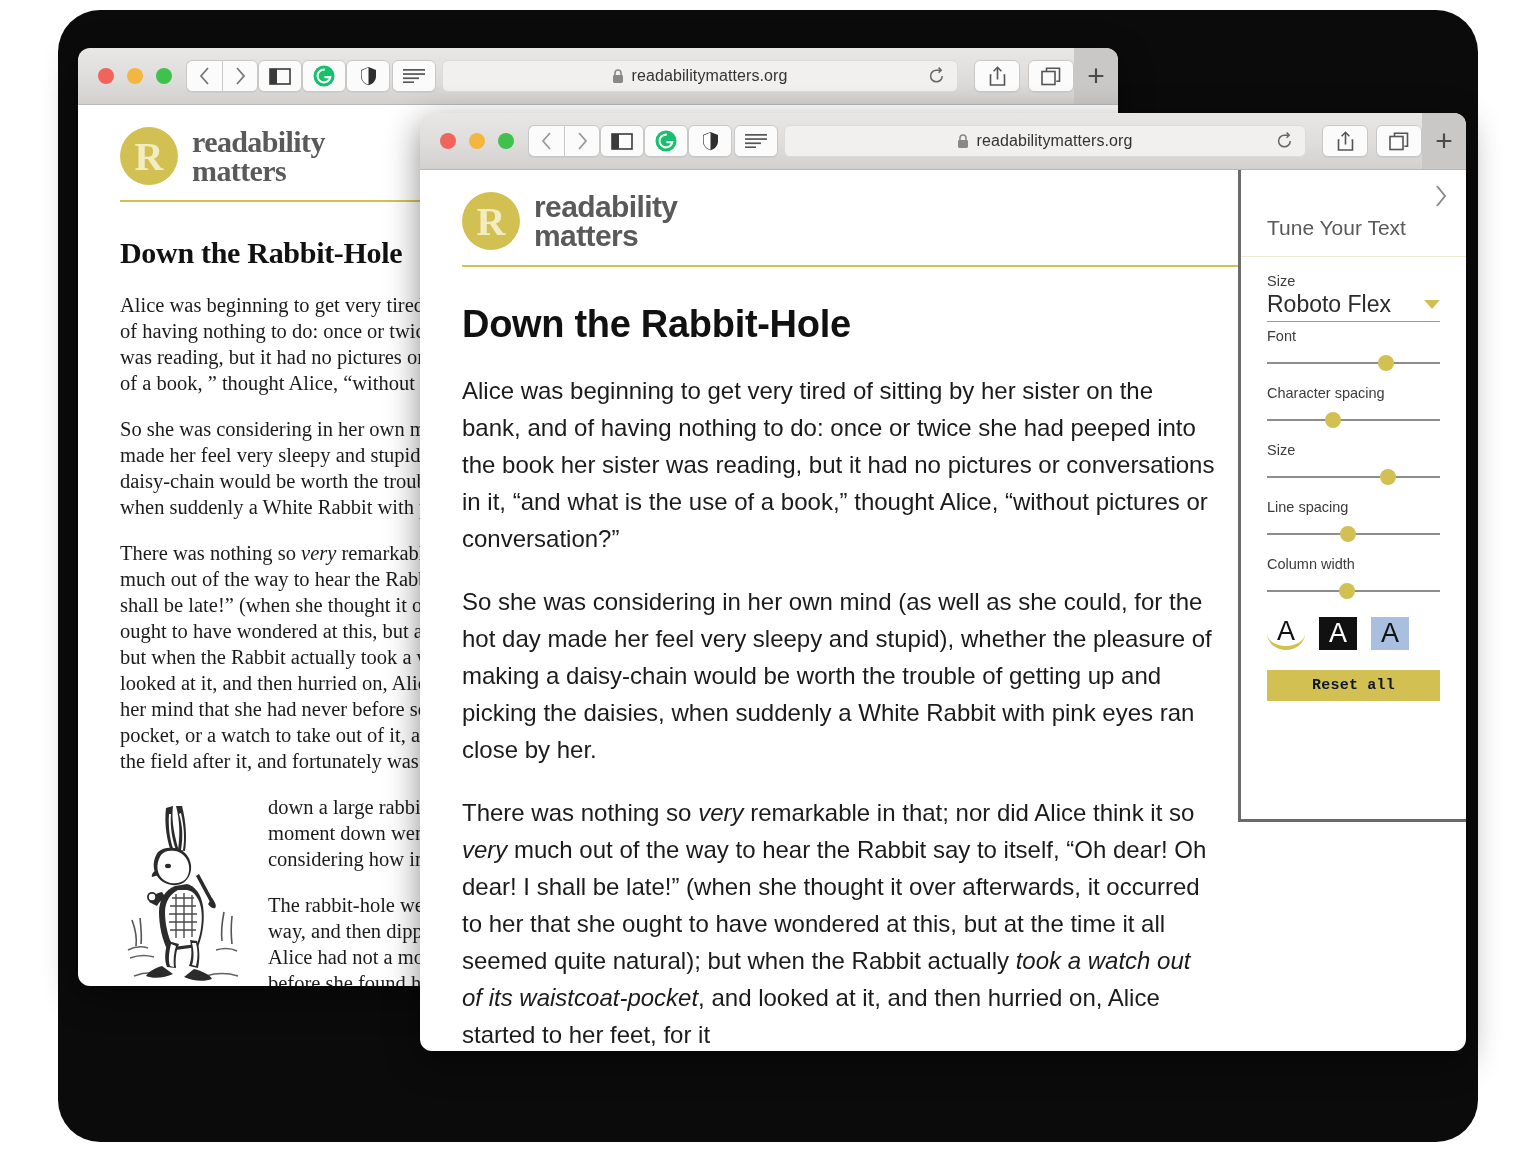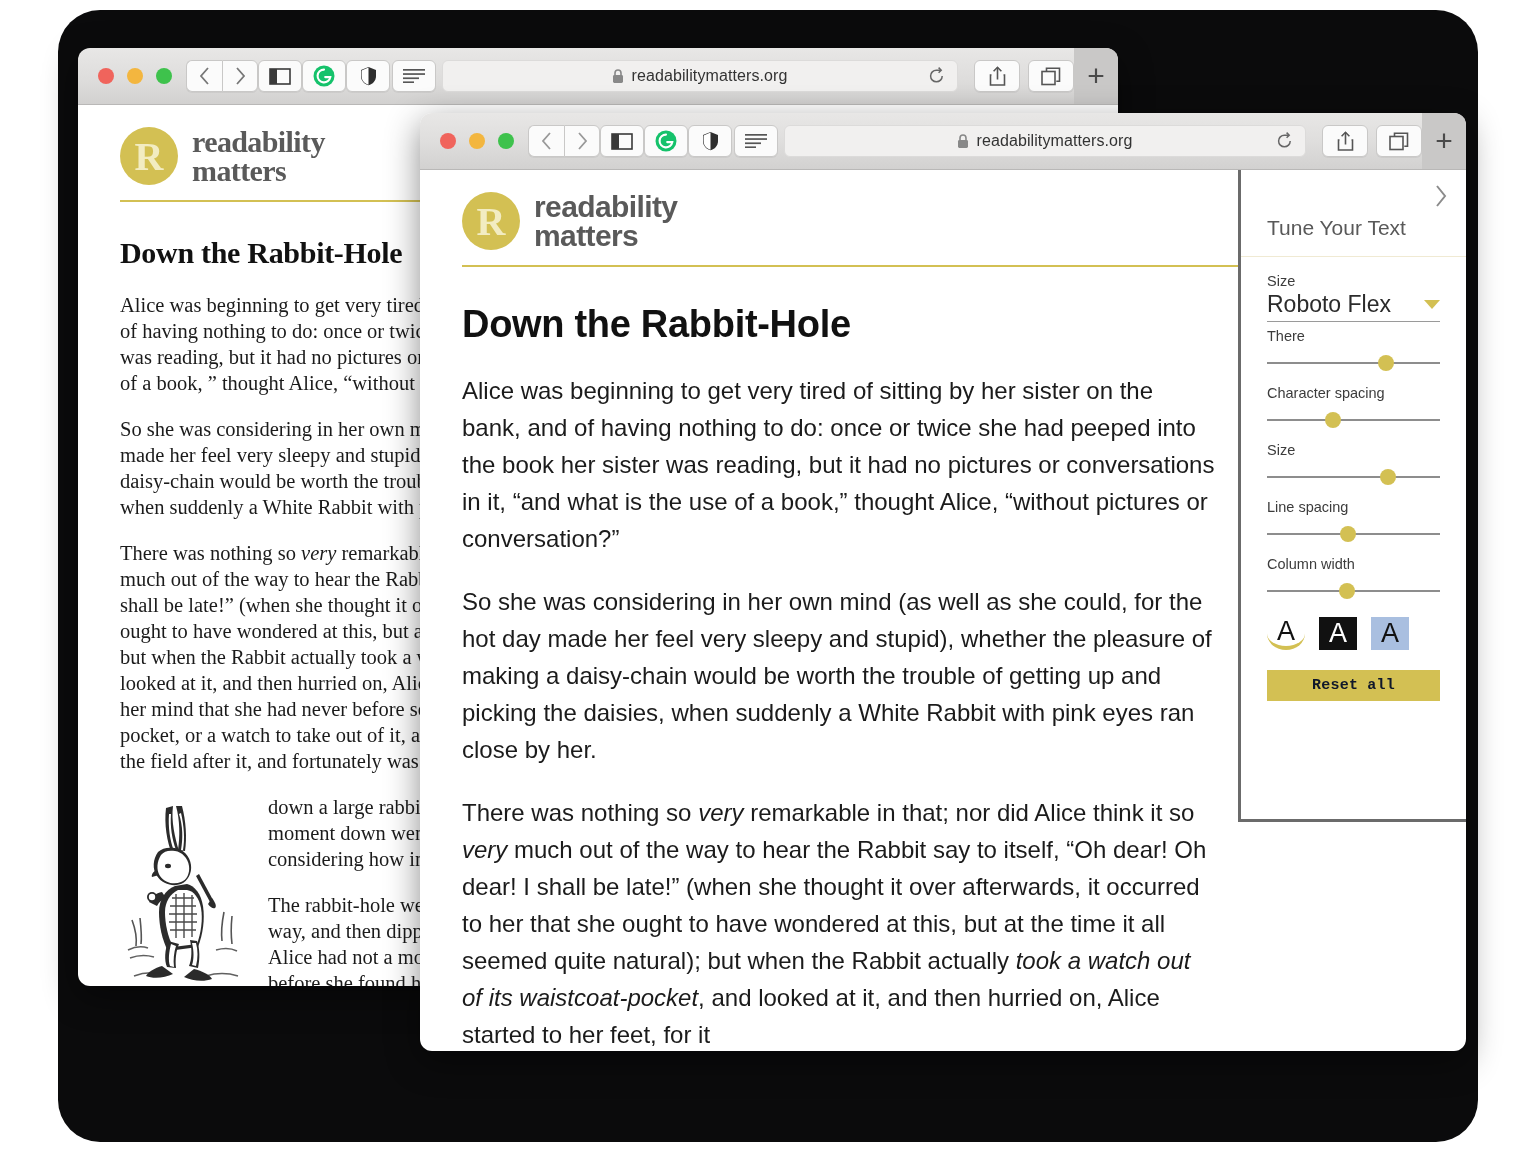--- a/index.html
+++ b/index.html
@@ -434,21 +434,21 @@
         <div class="panel-title">Tune Your Text</div>
         <div class="panel-rule"></div>
         <div class="panel-body">
           <div class="field-label">Size</div>
           <div class="select-row">
             <span class="select-value">Roboto Flex</span>
             <span class="caret"></span>
           </div>
 
           <div>
-            <div class="slider-label">There</div>
+            <div class="slider-label">Font</div>
             <div class="slider">
               <div class="track"></div>
               <div class="knob" style="left: 69%;"></div>
             </div>
           </div>
           <div>
             <div class="slider-label">Character spacing</div>
             <div class="slider">
               <div class="track"></div>
               <div class="knob" style="left: 38%;"></div>

